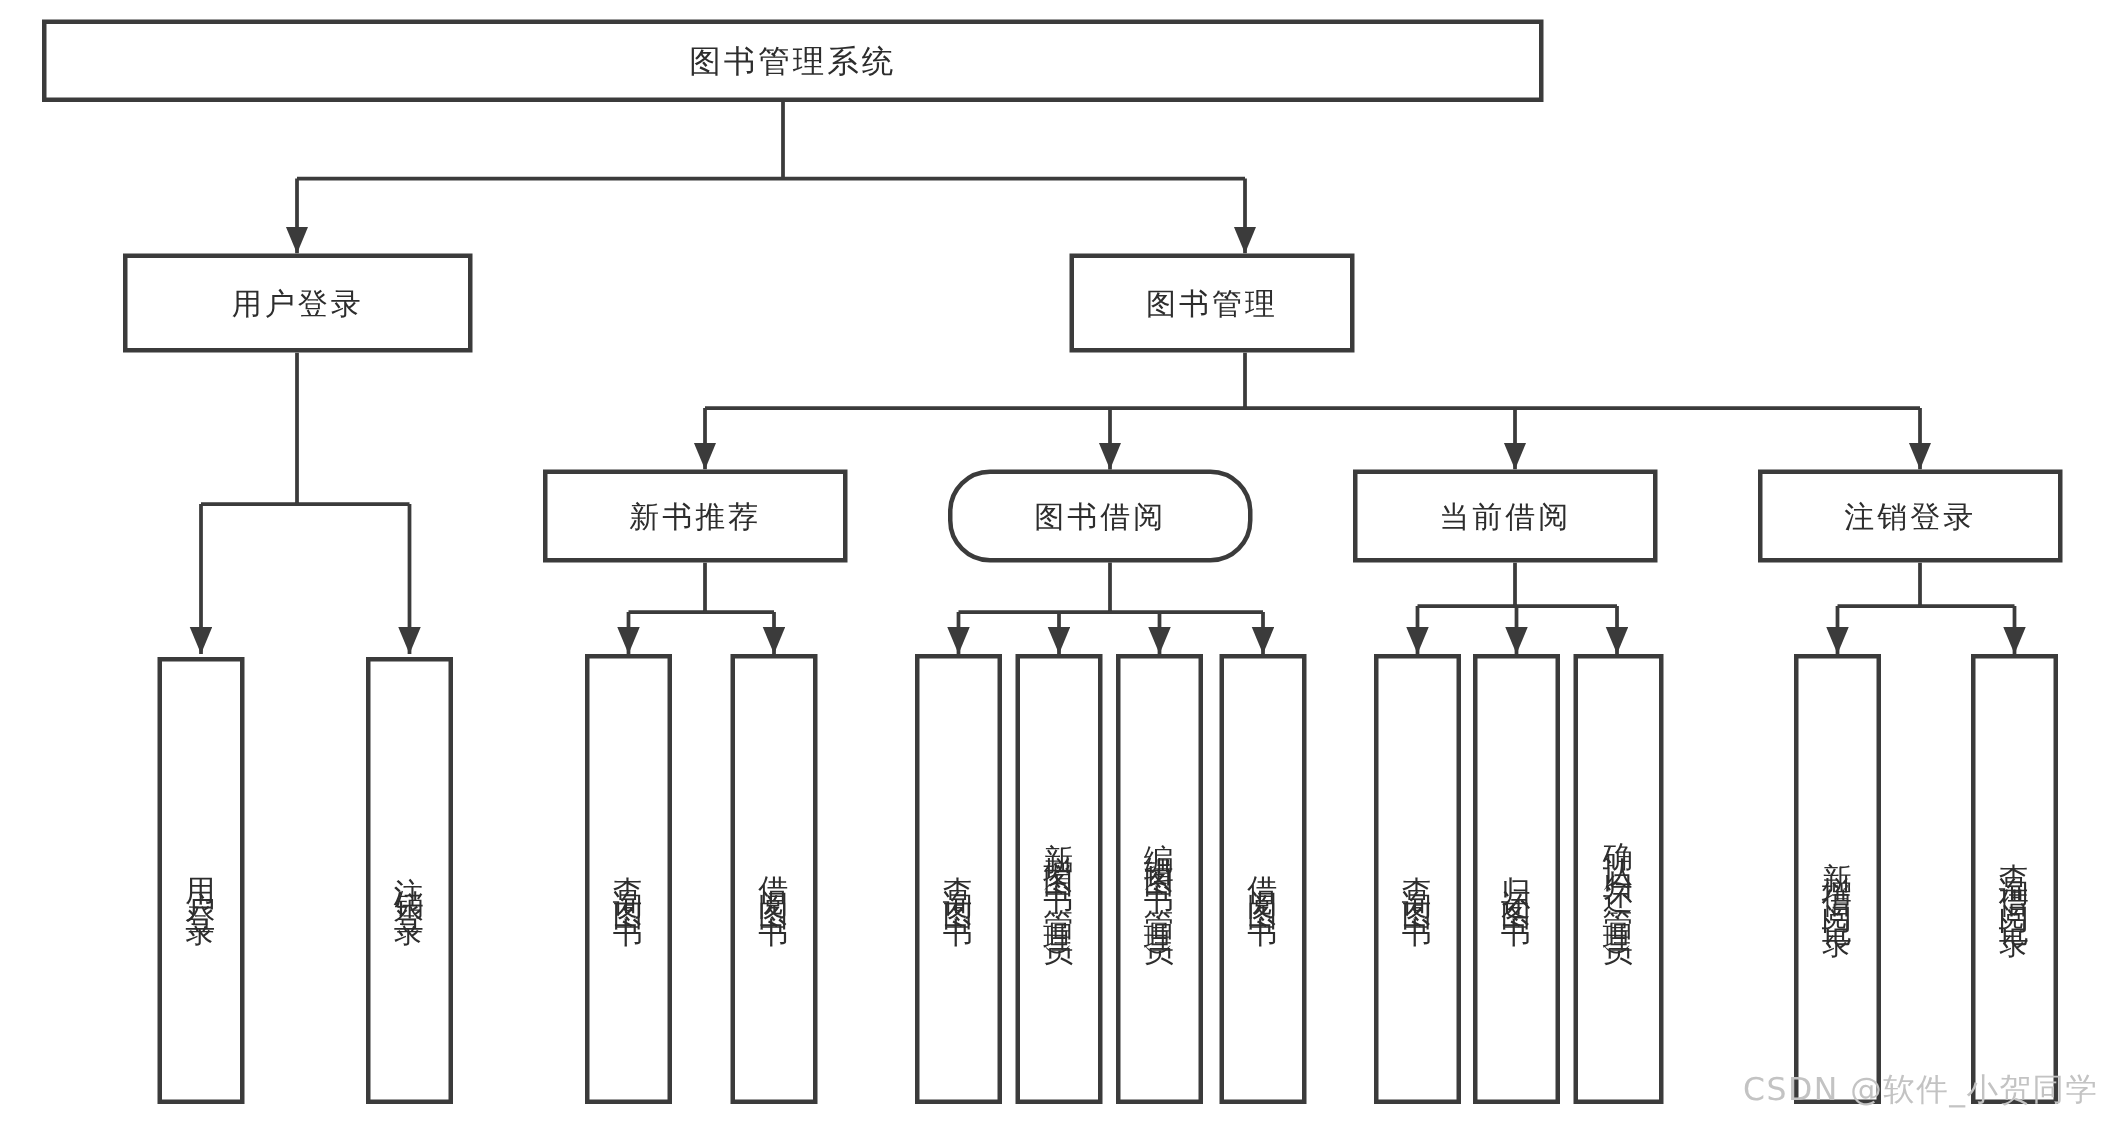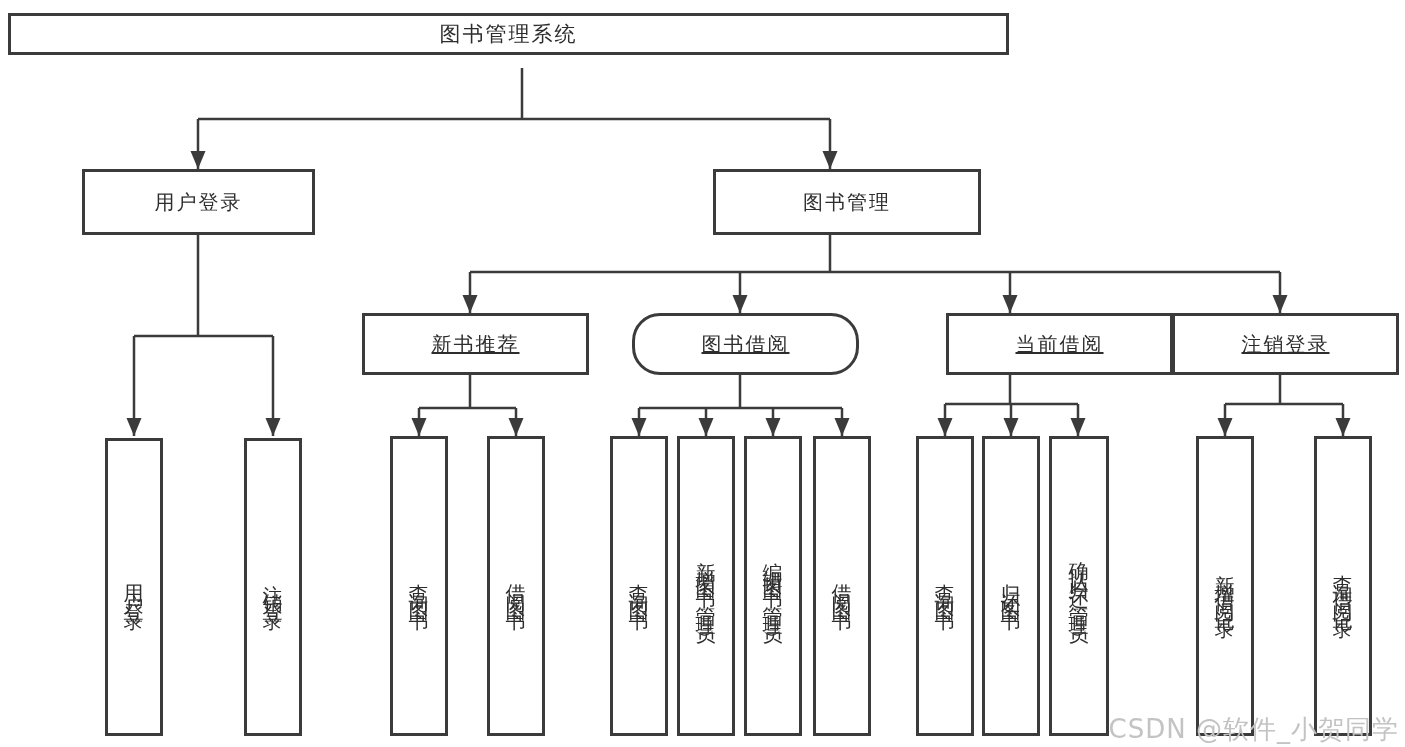--- a/index.html
+++ b/index.html
@@ -6,35 +6,35 @@
   .stage{
     position:relative;width:1405px;height:747px;background:#ffffff;overflow:hidden;
     font-family:"DejaVu Sans","Liberation Sans",sans-serif;color:#2d2d2d;
   }
   .connectors{position:absolute;left:0;top:0;width:1405px;height:747px;pointer-events:none;}
   .node{
     position:absolute;box-sizing:border-box;background:#ffffff;
     border:3px solid #3b3b3b;display:flex;align-items:center;justify-content:center;
     font-size:20px;letter-spacing:2px;color:#2d2d2d;
   }
-  .node.root{left:8px;top:13px;width:1001px;height:42px;font-size:21px;}
+  .node.root{left:28px;top:13px;width:1001px;height:55px;font-size:21px;}
   .node.lvl2{top:169px;width:233px;height:66px;border-width:3px;}
-  .node.lvl3{top:313px;width:227px;height:62px;border-width:3px;text-decoration:underline;}
+  .node.lvl3{top:313px;width:203px;height:62px;border-width:3px;}
   .leaf{
     position:absolute;box-sizing:border-box;background:#ffffff;
     border:3px solid #3b3b3b;top:436px;width:58px;height:300px;
     display:flex;align-items:center;justify-content:center;
   }
   .vtext{
     writing-mode:vertical-rl;text-orientation:mixed;
     font-size:20px;letter-spacing:9px;color:#2d2d2d;line-height:1;
     white-space:nowrap;
   }
   .watermark{
-    position:absolute;right:6px;top:712px;font-size:26px;letter-spacing:1px;
+    position:absolute;right:6px;top:712px;font-size:21px;letter-spacing:1px;
     color:#c3c3c3;z-index:5;
   }
 </style>
 </head>
 <body>
 
 <div class="stage">
 
   <svg class="connectors" width="1405" height="747" viewBox="0 0 1405 747" xmlns="http://www.w3.org/2000/svg">
     <defs>
@@ -79,31 +79,31 @@
     </g>
   </svg>
 
   <div class="node root">
     <span>图书管理系统</span>
   </div>
 
   <div class="node lvl2" style="left:82px;">
     <span>用户登录</span>
   </div>
-  <div class="node lvl2" style="left:713px;width:268px;">
+  <div class="node lvl2" style="left:713px;width:190px;">
     <span>图书管理</span>
   </div>
 
   <div class="node lvl3" style="left:362px;">
     <span>新书推荐</span>
   </div>
   <div class="node lvl3" style="left:632px;border-radius:28px;">
     <span>图书借阅</span>
   </div>
-  <div class="node lvl3" style="left:902px;margin-left:44px;">
+  <div class="node lvl3" style="left:902px;">
     <span>当前借阅</span>
   </div>
   <div class="node lvl3" style="left:1172px;">
     <span>注销登录</span>
   </div>
 
   <div class="leaf" style="left:105px;top:438px;height:298px;">
     <span class="vtext">用户登录</span>
   </div>
   <div class="leaf" style="left:244px;top:438px;height:298px;">

